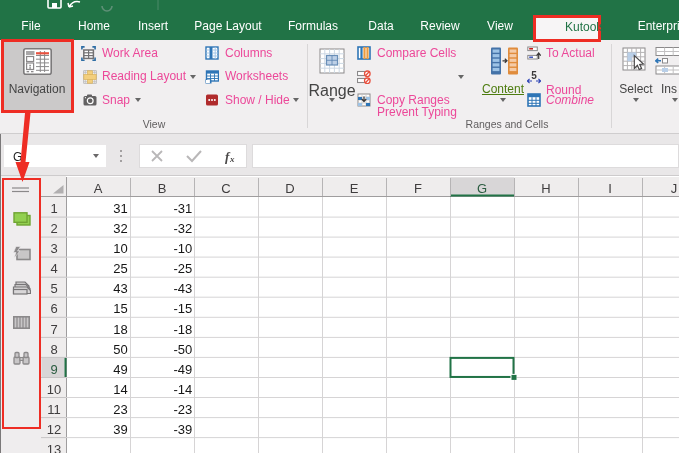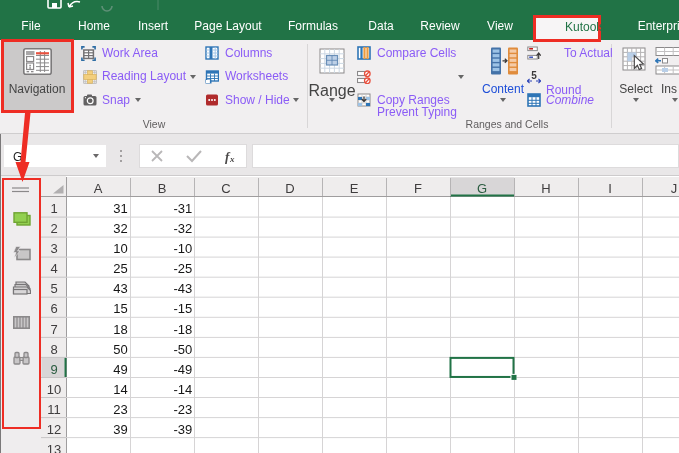--- a/index.html
+++ b/index.html
@@ -1,17 +1,17 @@
 <!DOCTYPE html>
 <html><head><meta charset="utf-8"><style>
 html,body{margin:0;padding:0;}
 body{width:679px;height:453px;overflow:hidden;position:relative;font-family:"Liberation Sans",sans-serif;background:#fff;}
 .abs{position:absolute;}
 .tab{position:absolute;top:12px;height:28px;line-height:28px;color:#fff;font-size:12px;transform:translateX(-50%);white-space:nowrap;}
-.rtxt{position:absolute;font-size:12px;color:#8b5cf6;white-space:nowrap;line-height:13px;}
+.rtxt{position:absolute;font-size:12px;color:#ec4899;white-space:nowrap;line-height:13px;}
 .caret{position:absolute;width:0;height:0;border-left:3.5px solid transparent;border-right:3.5px solid transparent;border-top:4px solid #666;}
 </style></head><body>
 <div class="abs" style="left:0;top:0;width:679px;height:12px;background:#217346;"></div>
 <svg class="abs" style="left:0;top:0;" width="180" height="12" viewBox="0 0 180 12">
 <rect x="48" y="-6" width="13" height="14" rx="1" fill="none" stroke="#fff" stroke-width="1.6"></rect>
 <rect x="52" y="3" width="5" height="5" fill="#fff"></rect>
 <path d="M 69 7 Q 73 0 80 2 M 69 7 l 4 -1 m -4 1 l -1 -4" fill="none" stroke="#fff" stroke-width="1.5"></path>
 <path d="M 102 6 a 5 5 0 1 0 10 0" fill="none" stroke="#5f9077" stroke-width="1.6"></path>
 <line x1="158" y1="0" x2="158" y2="10" stroke="#4d8a68" stroke-width="1"></line>
 </svg>
@@ -167,21 +167,21 @@
     <path d="M 7 3.5 V 8 M 4.8 6 L 7 8.6 L 9.2 6" fill="none" stroke="#3b3939" stroke-width="1.3"></path>
   </svg>
 <div class="rtxt" style="left:377px;top:93.5px;">Copy Ranges</div>
 <svg class="abs" style="left:527px;top:46px;" width="14" height="14" viewBox="0 0 14 14">
     <rect x="0.8" y="1" width="9.5" height="3.6" fill="#fff" stroke="#8b898a" stroke-width="1"></rect>
     <rect x="0.8" y="9.4" width="9.5" height="3.6" fill="#fff" stroke="#8b898a" stroke-width="1"></rect>
     <line x1="2.2" y1="2.8" x2="6" y2="2.8" stroke="#c00000" stroke-width="1.4"></line>
     <line x1="2.2" y1="11.2" x2="6" y2="11.2" stroke="#2e45b6" stroke-width="1.4"></line>
     <path d="M 11.7 13 V 7.5 M 9.6 9.6 L 11.7 7 L 13.8 9.6" fill="none" stroke="#3b3939" stroke-width="1.2"></path>
   </svg>
-<div class="rtxt" style="left:564px;top:46.5px;">To Actual</div>
+<div class="rtxt" style="left:546px;top:46.5px;">To Actual</div>
 <svg class="abs" style="left:527px;top:69.5px;" width="14" height="14" viewBox="0 0 14 14">
     <text x="7" y="9" font-size="10" font-weight="bold" fill="#3b3939" text-anchor="middle" font-family="Liberation Sans">5</text>
     <path d="M 0.5 11 H 5 M 2.6 8.9 L 0.3 11 L 2.6 13.1" fill="none" stroke="#2e45b6" stroke-width="1.1"></path>
     <path d="M 9 11 H 13.5 M 11.4 8.9 L 13.7 11 L 11.4 13.1" fill="none" stroke="#2e45b6" stroke-width="1.1"></path>
   </svg>
 <div class="rtxt" style="left:546px;top:84px;">Round</div>
 <svg class="abs" style="left:527px;top:93px;" width="14" height="14" viewBox="0 0 14 14">
     <rect x="1" y="1" width="12" height="12" fill="#fff" stroke="#2e75b6" stroke-width="1.6"></rect>
     <rect x="1" y="1" width="12" height="3.2" fill="#2e75b6"></rect>
     <g stroke="#2e75b6" stroke-width="1">
@@ -224,21 +224,21 @@
     <path d="M 13.5 13.8 H 17.5 M 15.8 11.8 L 18 13.8 L 15.8 15.8" fill="none" stroke="#3b3939" stroke-width="1.2"></path>
     <rect x="19" y="0.5" width="10" height="27" rx="1" fill="#e08c3c"></rect>
     <g fill="#f5cba7">
       <rect x="20.6" y="2.5" width="6.8" height="3.2"></rect>
       <rect x="20.6" y="7.1" width="6.8" height="3.2"></rect>
       <rect x="20.6" y="11.7" width="6.8" height="3.2"></rect>
       <rect x="20.6" y="16.3" width="6.8" height="3.2"></rect>
       <rect x="20.6" y="20.9" width="6.8" height="3.2"></rect>
     </g>
   </svg>
-<div class="abs" style="left:503px;top:82px;transform:translateX(-50%);font-size:12px;color:#1d4ed8;white-space:nowrap;">Content</div>
+<div class="abs" style="left:503px;top:82px;transform:translateX(-50%);font-size:12px;color:#4d7c0f;white-space:nowrap;text-decoration:underline;">Content</div>
 <div class="caret" style="left:499.5px;top:98px;"></div>
 <svg class="abs" style="left:622px;top:47px;" width="24" height="28" viewBox="0 0 24 28">
     <rect x="1" y="1" width="22" height="22" fill="#fff" stroke="#8b898a" stroke-width="1"></rect>
     <g stroke="#b5b3b4" stroke-width="1">
       <line x1="1" y1="5.4" x2="23" y2="5.4"></line>
       <line x1="1" y1="9.8" x2="23" y2="9.8"></line>
       <line x1="1" y1="14.2" x2="23" y2="14.2"></line>
       <line x1="1" y1="18.6" x2="23" y2="18.6"></line>
       <line x1="5.4" y1="1" x2="5.4" y2="23"></line>
       <line x1="9.8" y1="1" x2="9.8" y2="23"></line>

